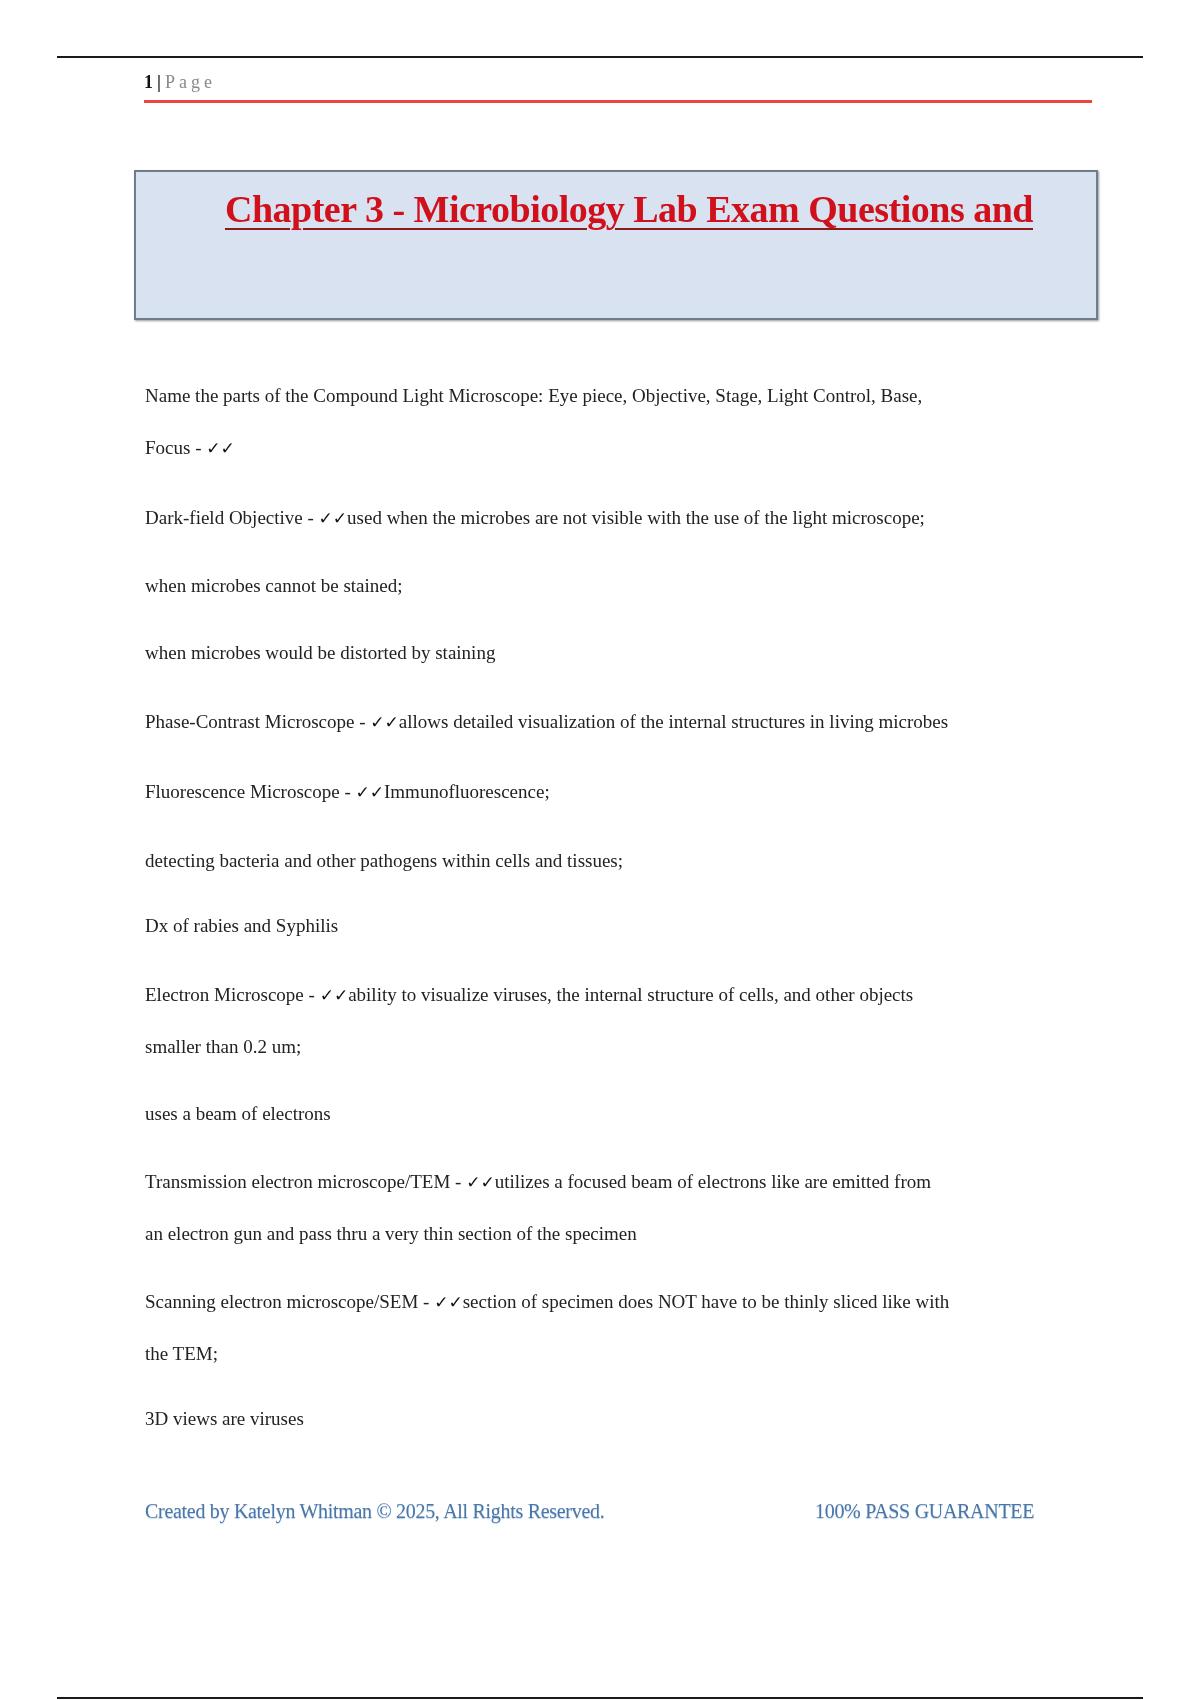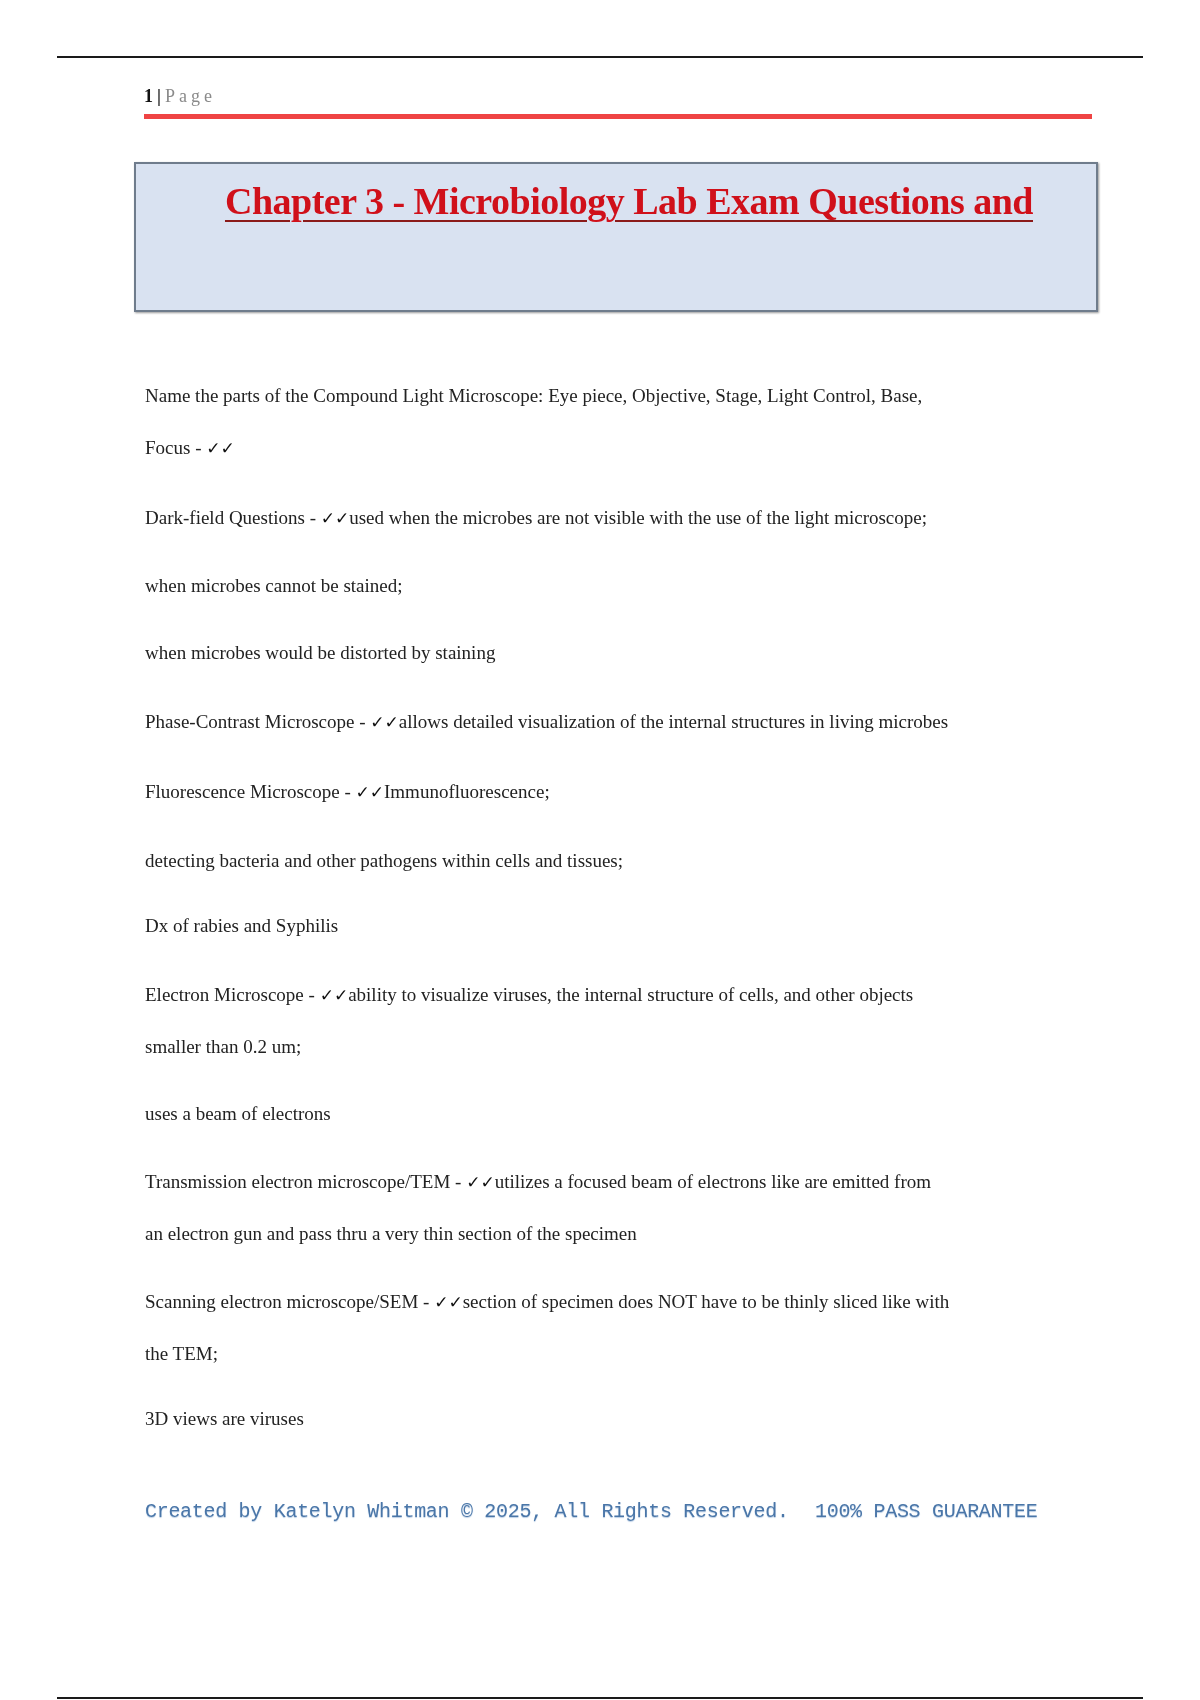--- a/index.html
+++ b/index.html
@@ -1,36 +1,36 @@
 <!DOCTYPE html>
 <html><head>
 <meta charset="utf-8">
 <style>
   html, body { margin: 0; padding: 0; background: #ffffff; }
   body { width: 1200px; height: 1700px; position: relative; overflow: hidden;
          font-family: "Liberation Serif", "DejaVu Serif", serif; color: #222; }
   .rule-top { position: absolute; left: 57px; top: 56px; width: 1086px; height: 2px; background: #1a1a1a; }
   .rule-bottom { position: absolute; left: 57px; top: 1697px; width: 1086px; height: 2px; background: #1a1a1a; }
   .page-header { position: absolute; left: 144px; top: 72px; width: 948px; height: 28px;
-                 border-bottom: 5px solid #ef4444; font-size: 18px; margin-top: 14px; }
+                 border-bottom: 3px solid #ef4444; font-size: 18px; }
   .page-num { font-weight: bold; color: #111; }
   .page-sep { font-weight: bold; color: #111; margin: 0 4px; }
   .page-word { color: #8a8a8a; letter-spacing: 4px; }
-  .title-box { position: absolute; left: 134px; top: 162px; width: 964px; height: 150px;
+  .title-box { position: absolute; left: 134px; top: 170px; width: 964px; height: 150px;
                background: #d9e2f1; border: 2px solid #6f7c8c; box-shadow: 1px 1px 2px #999;
                text-align: center; box-sizing: border-box; padding-left: 26px; }
   .title-line { font-family: "Liberation Serif", serif; font-weight: bold; font-size: 38px;
                 color: #d0101a; text-decoration: underline; text-decoration-color: #8b1a1a;
                 text-decoration-thickness: 2px; text-underline-offset: 6px; line-height: 74px; letter-spacing: -0.5px; }
   .title-line.l1 { margin-top: 0px; }
   .content { position: absolute; left: 145px; top: 386px; width: 950px; font-size: 19px; line-height: 20px; }
   .para { position: absolute; left: 0; white-space: nowrap; }
   .check { font-family: "DejaVu Sans", sans-serif; font-size: 17px; color: #111; }
   .footer-left, .footer-right { position: absolute; top: 1500px; font-size: 20px; color: #4a76a8;
-               font-family: Liberation Mono, monospace; text-shadow: 0 1px 1px #b9cde4; letter-spacing: -0.3px; }
+               font-family: Liberation Serif, serif; text-shadow: 0 1px 1px #b9cde4; letter-spacing: -0.3px; }
   .footer-left { left: 145px; }
   .footer-right { left: 815px; }
 </style>
 </head>
 <body>
 
 <div class="rule-top"></div>
 
 <div class="page-header">
   <span class="page-num">1</span><span class="page-sep">|</span><span class="page-word">Page</span>
@@ -38,21 +38,21 @@
 
 <div class="title-box">
   <div class="title-line l1">Chapter 3 - Microbiology Lab Exam Questions and</div>
 </div>
 
 <div class="content">
 
   <div class="para" style="top:0px"><span>Name the parts of the Compound Light Microscope: Eye piece, Objective, Stage, Light Control, Base,</span></div>
   <div class="para" style="top:52px"><span>Focus - </span><span class="check">✓✓</span></div>
 
-  <div class="para" style="top:122px"><span>Dark-field Questions - </span><span class="check">✓✓</span><span>used when the microbes are not visible with the use of the light microscope;</span></div>
+  <div class="para" style="top:122px"><span>Dark-field Objective - </span><span class="check">✓✓</span><span>used when the microbes are not visible with the use of the light microscope;</span></div>
   <div class="para" style="top:190px"><span>when microbes cannot be stained;</span></div>
   <div class="para" style="top:257px"><span>when microbes would be distorted by staining</span></div>
 
   <div class="para" style="top:326px"><span>Phase-Contrast Microscope - </span><span class="check">✓✓</span><span>allows detailed visualization of the internal structures in living microbes</span></div>
 
   <div class="para" style="top:396px"><span>Fluorescence Microscope - </span><span class="check">✓✓</span><span>Immunofluorescence;</span></div>
   <div class="para" style="top:465px"><span>detecting bacteria and other pathogens within cells and tissues;</span></div>
   <div class="para" style="top:530px"><span>Dx of rabies and Syphilis</span></div>
 
   <div class="para" style="top:599px"><span>Electron Microscope - </span><span class="check">✓✓</span><span>ability to visualize viruses, the internal structure of cells, and other objects</span></div>

